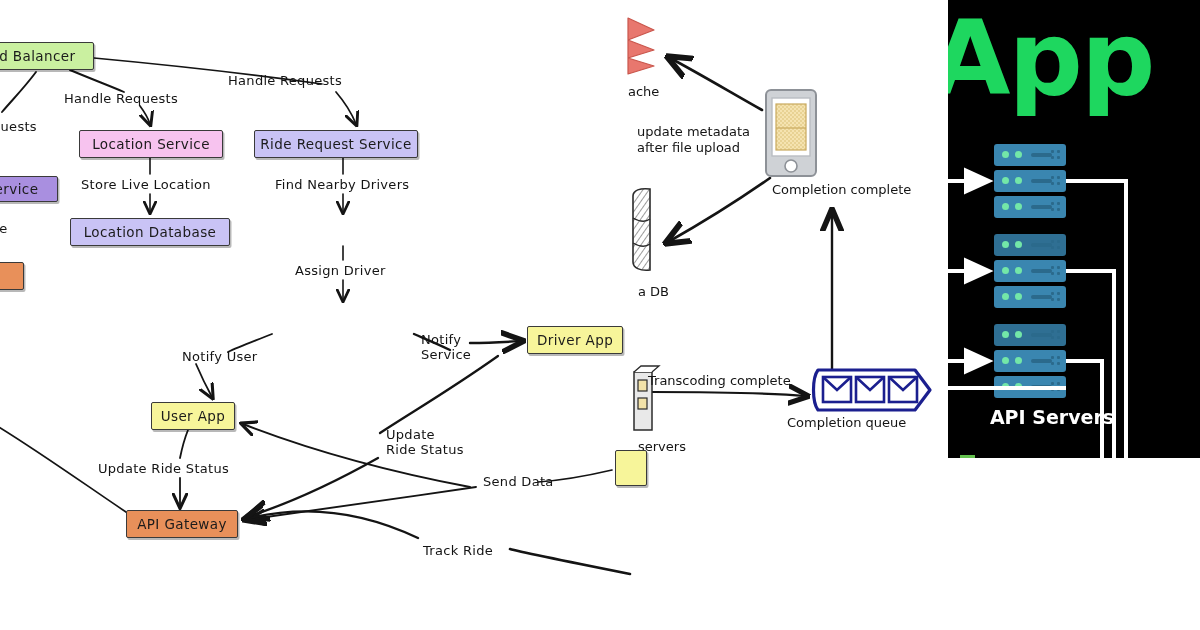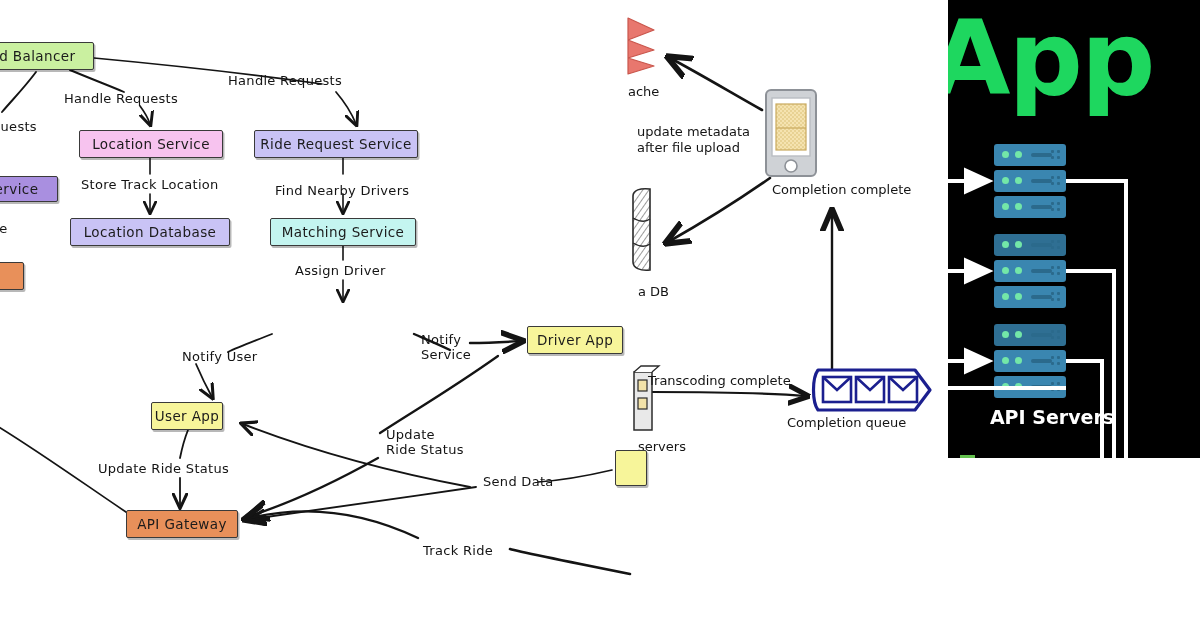--- a/index.html
+++ b/index.html
@@ -196,31 +196,30 @@
       </g>
     </g>
   </svg>
 
   <div class="node n-green" style="left:-28px;top:42px;width:122px;height:28px;">ad Balancer</div>
   <div class="node n-purple" style="left:-34px;top:176px;width:92px;height:26px;">Service</div>
   <div class="node n-orange" style="left:-22px;top:262px;width:46px;height:28px;"></div>
   <div class="node n-lav" style="left:70px;top:218px;width:160px;height:28px;">Location Database</div>
   <div class="node n-pink" style="left:79px;top:130px;width:144px;height:28px;">Location Service</div>
   <div class="node n-lav2" style="left:254px;top:130px;width:164px;height:28px;">Ride Request Service</div>
-  <div class="node n-cyan" style="left:270px;top:218px;width:146px;height:28px;">Matching Service</div>
   <div class="node n-yellow" style="left:527px;top:326px;width:96px;height:28px;">Driver App</div>
-  <div class="node n-yellow" style="left:151px;top:402px;width:72px;height:28px;">User App</div>
+  <div class="node n-yellow" style="left:151px;top:402px;width:84px;height:28px;">User App</div>
   <div class="node n-orange2" style="left:126px;top:510px;width:112px;height:28px;">API Gateway</div>
 
   <div class="lbl" style="left:64px;top:92px;">Handle Requests</div>
   <div class="lbl" style="left:228px;top:74px;">Handle Requests</div>
   <div class="lbl" style="left:-8px;top:120px;">quests</div>
   <div class="lbl" style="left:-6px;top:222px;">re</div>
-  <div class="lbl" style="left:81px;top:178px;">Store Track Location</div>
-  <div class="lbl" style="left:275px;top:184px;">Find Nearby Drivers</div>
+  <div class="lbl" style="left:81px;top:178px;">Store Live Location</div>
+  <div class="lbl" style="left:275px;top:178px;">Find Nearby Drivers</div>
   <div class="lbl" style="left:295px;top:264px;">Assign Driver</div>
   <div class="lbl" style="left:182px;top:350px;">Notify User</div>
   <div class="lbl" style="left:421px;top:333px;">Notify
 Service</div>
   <div class="lbl" style="left:98px;top:462px;">Update Ride Status</div>
   <div class="lbl" style="left:386px;top:428px;">Update
 Ride Status</div>
   <div class="lbl" style="left:483px;top:475px;">Send Data</div>
   <div class="lbl" style="left:423px;top:544px;">Track Ride</div>
 

